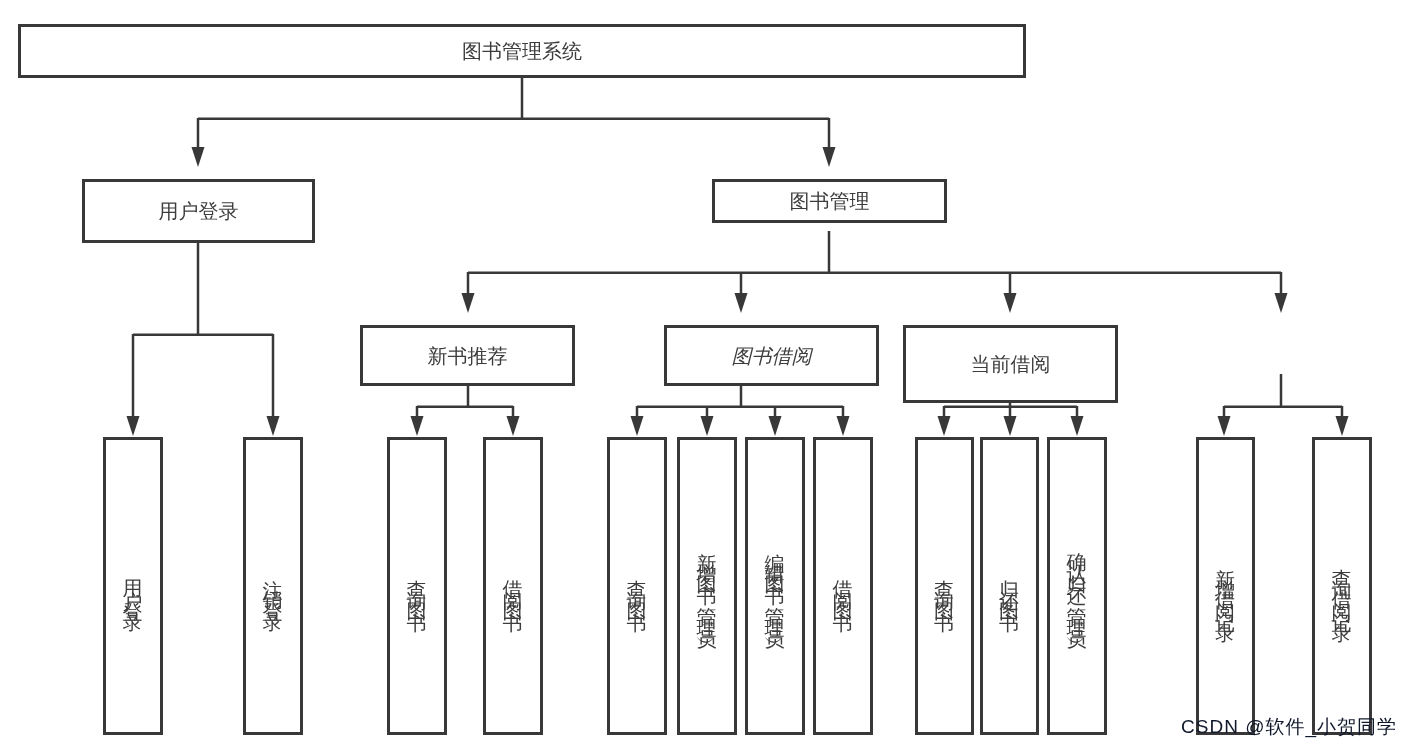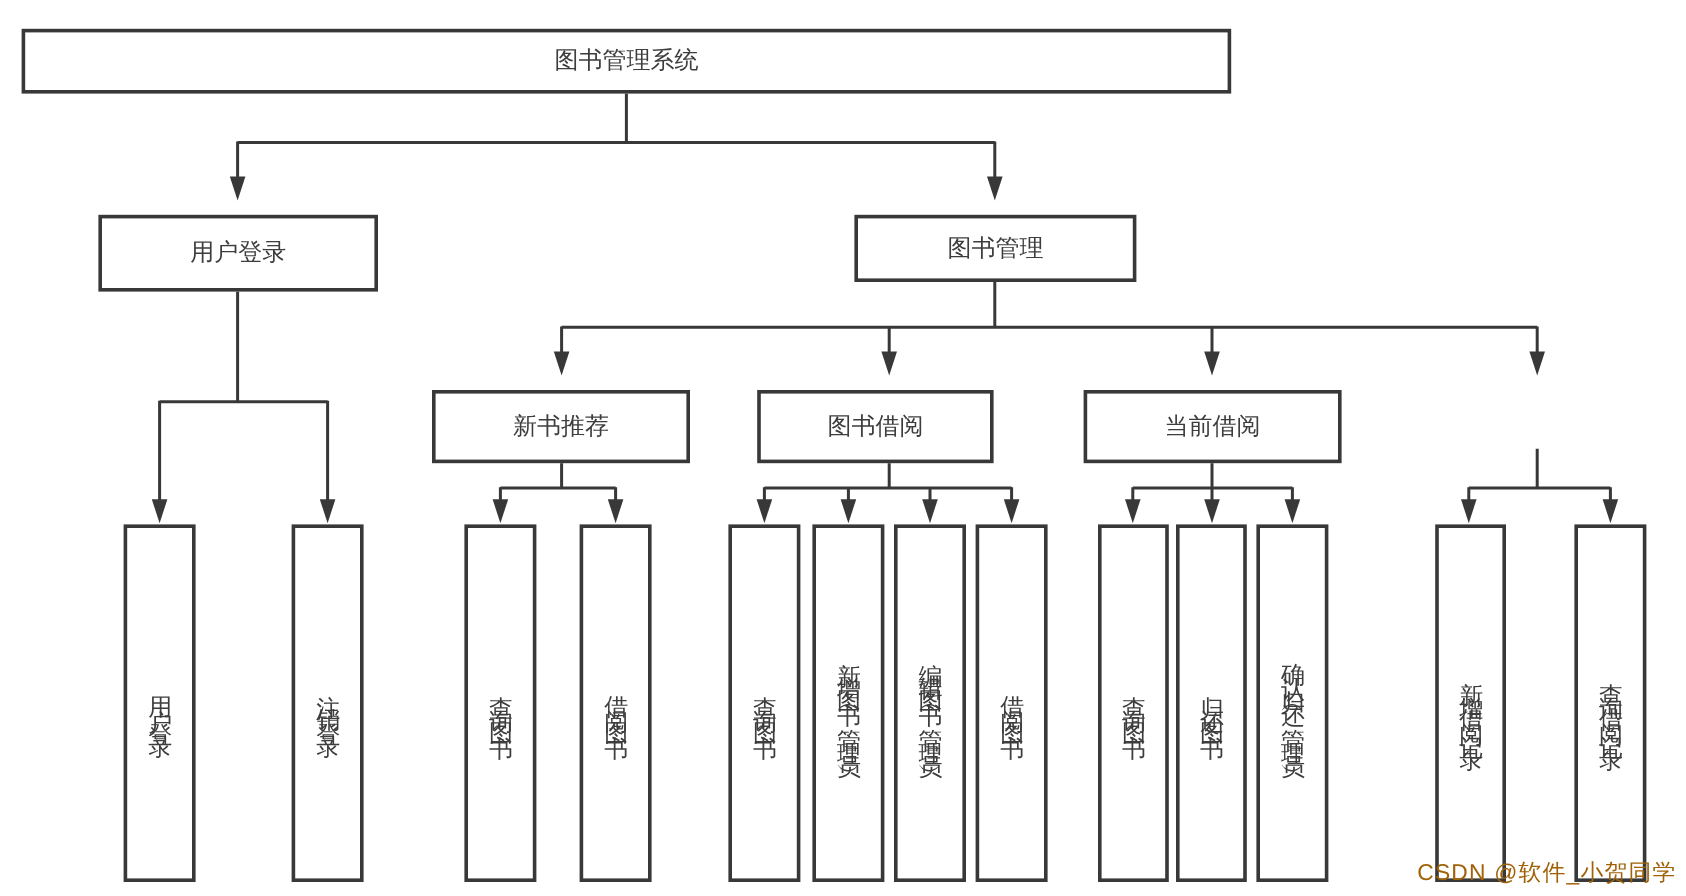--- a/index.html
+++ b/index.html
@@ -56,21 +56,21 @@
     writing-mode: vertical-rl;
     text-orientation: mixed;
     letter-spacing: 11px;
     line-height: 1;
   }
   .watermark {
     position: absolute;
     right: 8px;
     bottom: 7px;
     font-size: 19px;
-    color: #a16207;
+    color: #0f172a;
     letter-spacing: 1px;
     z-index: 5;
   }
 </style>
 </head>
 <body>
 
 <div class="canvas">
 
   <svg class="connectors" viewBox="0 0 1405 747" xmlns="http://www.w3.org/2000/svg">
@@ -115,25 +115,25 @@
       <polygon points="1070.5,416 1083.5,416 1077,436"></polygon>
 
       <polygon points="1217.5,416 1230.5,416 1224,436"></polygon>
       <polygon points="1335.5,416 1348.5,416 1342,436"></polygon>
     </g>
   </svg>
 
   <div class="node" style="left:18px; top:13px; width:1008px; height:54px;">图书管理系统</div>
 
   <div class="node l2" style="left:82px; top:168px; width:233px; height:64px;">用户登录</div>
-  <div class="node l2" style="left:712px; top:168px; width:235px; height:56px;">图书管理</div>
+  <div class="node l2" style="left:712px; top:168px; width:235px; height:44px;">图书管理</div>
 
   <div class="node l3" style="left:360px; top:314px; width:215px; height:61px;">新书推荐</div>
-  <div class="node l3" style="left:631px; top:314px; width:197px; height:61px;">图书借阅</div>
-  <div class="node l3" style="left:903px; top:314px; width:215px; height:61px;">当前借阅</div>
+  <div class="node l3" style="left:664px; top:314px; width:215px; height:61px;font-style:italic;">图书借阅</div>
+  <div class="node l3" style="left:903px; top:314px; width:215px; height:78px;">当前借阅</div>
 
   <div class="leaf" style="left:103px; top:437px; width:60px; height:298px;">
     <span>用户登录</span>
   </div>
   <div class="leaf" style="left:243px; top:437px; width:60px; height:298px;">
     <span>注销登录</span>
   </div>
 
   <div class="leaf" style="left:387px; top:437px; width:60px; height:298px;">
     <span>查询图书</span>

